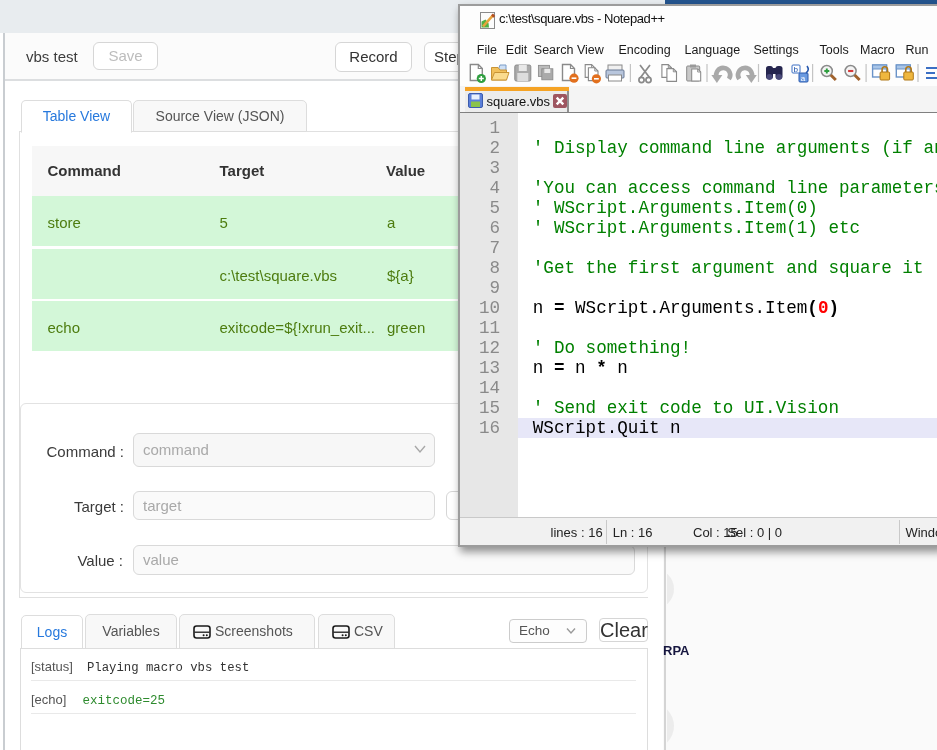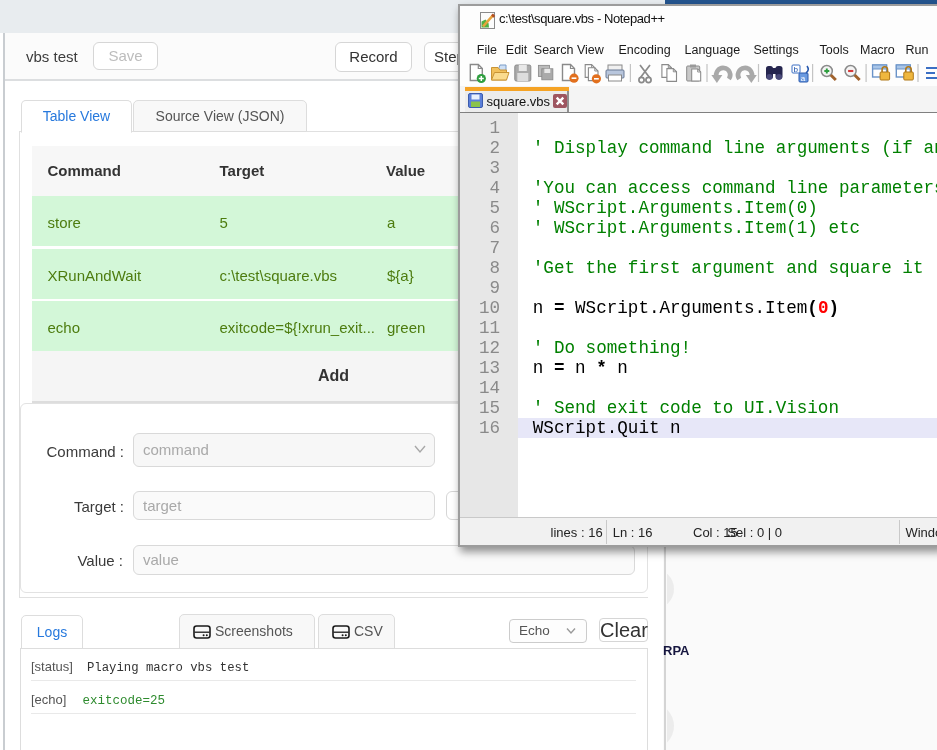--- a/index.html
+++ b/index.html
@@ -44,45 +44,44 @@
     <span class="cell" style="left:15.5px;top:0;line-height:50px;font-weight:bold;color:#333;">Command</span>
     <span class="cell" style="left:187.5px;top:0;line-height:50px;font-weight:bold;color:#333;">Target</span>
     <span class="cell" style="left:354px;top:0;line-height:50px;font-weight:bold;color:#333;">Value</span>
   </div>
   <div class="abs" style="left:32px;top:196px;width:603px;height:50px;background:#d3f7d8;">
     <span class="cell" style="left:15.5px;top:2px;line-height:50px;">store</span>
     <span class="cell" style="left:187.5px;top:2px;line-height:50px;">5</span>
     <span class="cell" style="left:355px;top:2px;line-height:50px;">a</span>
   </div>
   <div class="abs" style="left:32px;top:249px;width:603px;height:50px;background:#d3f7d8;">
-    <span class="cell" style="left:15.5px;top:2px;line-height:50px;">XRunAndWait</span>
     <span class="cell" style="left:187.5px;top:2px;line-height:50px;">c:\test\square.vbs</span>
     <span class="cell" style="left:355px;top:2px;line-height:50px;">${a}</span>
   </div>
   <div class="abs" style="left:32px;top:301px;width:603px;height:50px;background:#d3f7d8;">
     <span class="cell" style="left:15.5px;top:2px;line-height:50px;">echo</span>
     <span class="cell" style="left:187.5px;top:2px;line-height:50px;">exitcode=${!xrun_exit...</span>
     <span class="cell" style="left:355px;top:2px;line-height:50px;">green</span>
   </div>
-  <div class="abs" style="left:32px;top:351px;width:603px;height:50px;background:#f5f5f5;border-bottom:2px solid #ddd;text-align:center;font-weight:bold;font-size:16px;color:#333;line-height:50px;">Add</div>
 
   <div class="abs" style="left:20px;top:403px;width:626px;height:188px;border:1px solid #e2e2e2;border-radius:6px;background:#fff;"></div>
   <div class="lbl" style="left:20px;top:443px;width:104px;">Command :</div>
   <div class="inp" style="left:133px;top:433px;width:300px;height:32px;line-height:32px;"><span style="margin-left:9px;">command</span>
     <svg class="abs" style="left:279px;top:10px;" width="14" height="10" viewBox="0 0 14 10">
         <path d="M2 2 L7 8 L12 2" fill="none" stroke="#a8a8a8" stroke-width="1.4"></path>
       </svg>
   </div>
   <div class="lbl" style="left:20px;top:498px;width:104px;">Target :</div>
   <div class="inp" style="left:133px;top:491px;width:300px;height:27px;line-height:27px;background:#fafafa;"><span style="margin-left:9px;">target</span></div>
   <div class="btn" style="left:446px;top:491px;width:40px;height:27px;"></div>
   <div class="lbl" style="left:20px;top:552px;width:103px;">Value :</div>
   <div class="inp" style="left:133px;top:545px;width:500px;height:28px;line-height:28px;background:#fafafa;"><span style="margin-left:9px;">value</span></div>
 
   <div class="tab" style="left:21px;top:615px;width:60px;height:32px;line-height:32px;background:#fff;color:#2779dd;">Logs</div>
+  <div class="tab" style="left:85px;top:614px;width:90px;height:33px;line-height:33px;">Variables</div>
   <div class="tab" style="left:179px;top:614px;width:134px;height:33px;line-height:33px;">
     <svg class="abs" style="left:13px;top:10px;" width="18" height="14" viewBox="0 0 18 14">
         <rect x="1" y="1" width="16" height="12" rx="2.5" fill="none" stroke="#1a1a1a" stroke-width="1.6"></rect>
         <path d="M1.5 7.2 h15" stroke="#1a1a1a" stroke-width="1.3"></path>
         <circle cx="10.6" cy="10.2" r="1" fill="#1a1a1a"></circle>
         <circle cx="13.8" cy="10.2" r="1" fill="#1a1a1a"></circle>
       </svg>
     <span class="abs" style="left:35px;top:0;line-height:33px;">Screenshots</span>
     </div>
   <div class="tab" style="left:318px;top:614px;width:75px;height:33px;line-height:33px;">

